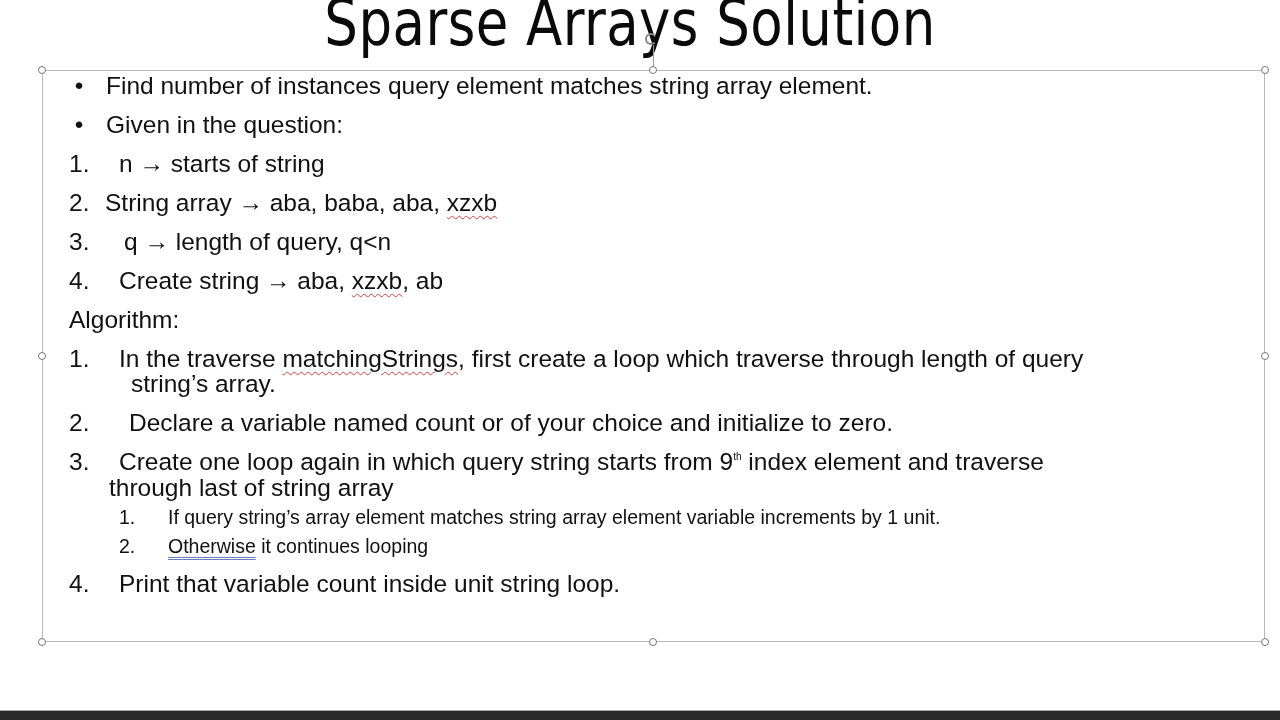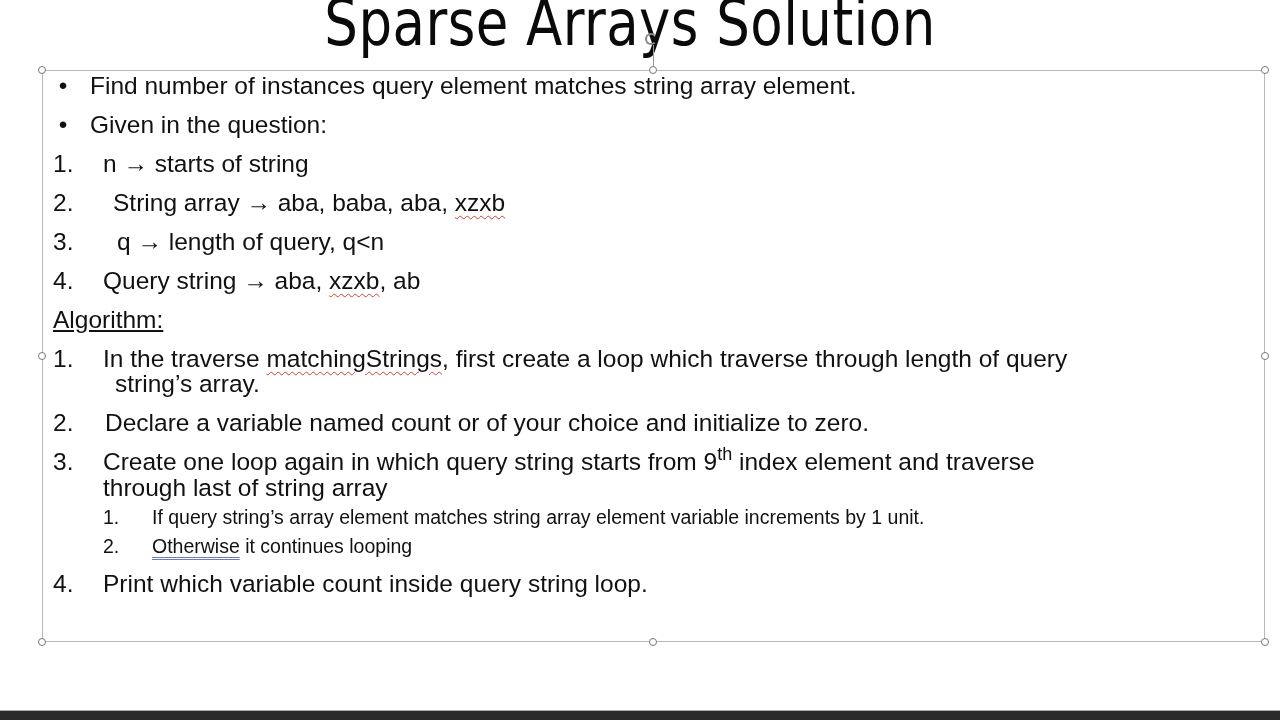--- a/index.html
+++ b/index.html
@@ -17,28 +17,28 @@
     .rot-handle { position: absolute; left: 645px; top: 33px; width: 12px; height: 12px; border: 2px solid #888; border-radius: 50%; border-right-color: transparent; box-sizing: border-box; }
     .frame {
       position: absolute; left: 42px; top: 70px; width: 1223px; height: 572px;
       border: 1px solid #b8b8b8; box-sizing: border-box;
     }
     .handle {
       position: absolute; width: 8px; height: 8px; border: 1px solid #777; border-radius: 50%;
       background: #fff; box-sizing: border-box;
     }
     .content { position: absolute; left: 53px; top: 70px; width: 1200px; font-size: 24.5px; line-height: 1; }
-    .row { position: absolute; left: 0; white-space: nowrap; text-decoration: underline; }
+    .row { position: absolute; left: 16px; white-space: nowrap; }
     .bullet { position: absolute; left: 0; width: 20px; text-align: center; }
     .num { position: absolute; left: 0; }
     .txt { position: absolute; }
     .sub { font-size: 19.5px; }
     .squig { text-decoration: underline wavy #d04040; text-decoration-thickness: 1px; text-underline-offset: 4px; }
     .squig-blue { text-decoration: underline double #6a7cc0; text-decoration-thickness: 1px; text-underline-offset: 4px; }
-    sup { font-size: 18px; vertical-align: 0; position: relative; top: -10px; }
+    sup { font-size: 10px; vertical-align: 0; position: relative; top: -10px; }
     .bottombar { position: absolute; left: 0; top: 710px; width: 1280px; height: 10px; background: #2b2b2b; border-top: 1px solid #aaa; }
   </style>
 </head>
 <body>
 
 <div class="title">Sparse Arrays Solution</div>
 
 <div class="frame"></div>
 <div class="rot-line"></div>
 <div class="handle" style="left:649px;top:66px"></div>
@@ -60,62 +60,62 @@
     <span class="bullet">•</span>
     <span class="txt" style="left:37px">Given in the question:</span>
   </div>
 
   <div class="row" style="top:82px">
     <span class="num">1.</span>
     <span class="txt" style="left:50px"> n → starts of string</span>
   </div>
   <div class="row" style="top:121px">
     <span class="num">2.</span>
-    <span class="txt" style="left:60px"><span>String array → aba, baba, aba, </span><span class="squig">xzxb</span></span>
+    <span class="txt" style="left:36px"><span>String array → aba, baba, aba, </span><span class="squig">xzxb</span></span>
   </div>
   <div class="row" style="top:160px">
     <span class="num">3.</span>
-    <span class="txt" style="left:64px">q → length of query, q&lt;n</span>
+    <span class="txt" style="left:55px">q → length of query, q&lt;n</span>
   </div>
   <div class="row" style="top:199px">
     <span class="num">4.</span>
-    <span class="txt" style="left:50px"><span>Query string → aba, </span><span class="squig">xzxb</span><span>, ab</span></span>
+    <span class="txt" style="left:50px"><span>Create string → aba, </span><span class="squig">xzxb</span><span>, ab</span></span>
   </div>
 
   <div class="row" style="top:238px">Algorithm:</div>
 
   <div class="row" style="top:277px">
     <span class="num">1.</span>
     <span class="txt" style="left:50px"><span>In the traverse </span><span class="squig">matchingStrings</span><span>, first create a loop which traverse through length of query</span></span>
   </div>
   <div class="row" style="top:302px">
     <span class="txt" style="left:62px">string’s array.</span>
   </div>
 
   <div class="row" style="top:341px">
     <span class="num">2.</span>
-    <span class="txt" style="left:52px">Declare a variable named count or of your choice and initialize to zero.</span>
+    <span class="txt" style="left:60px">Declare a variable named count or of your choice and initialize to zero.</span>
   </div>
 
   <div class="row" style="top:380px">
     <span class="num">3.</span>
     <span class="txt" style="left:50px"><span>Create one loop again in which query string starts from 9</span><sup>th</sup><span> index element and traverse</span></span>
   </div>
   <div class="row" style="top:406px">
-    <span class="txt" style="left:50px">through last of string array</span>
+    <span class="txt" style="left:40px">through last of string array</span>
   </div>
 
   <div class="row sub" style="top:438px">
     <span class="num" style="left:50px">1.</span>
     <span class="txt" style="left:99px">If query string’s array element matches string array element variable increments by 1 unit.</span>
   </div>
   <div class="row sub" style="top:467px">
     <span class="num" style="left:50px">2.</span>
     <span class="txt" style="left:99px"><span class="squig-blue">Otherwise</span><span> it continues looping</span></span>
   </div>
 
   <div class="row" style="top:502px">
     <span class="num">4.</span>
-    <span class="txt" style="left:50px">Print which variable count inside query string loop.</span>
+    <span class="txt" style="left:50px">Print that variable count inside unit string loop.</span>
   </div>
 </div>
 
 <div class="bottombar"></div>
 
 </body></html>

